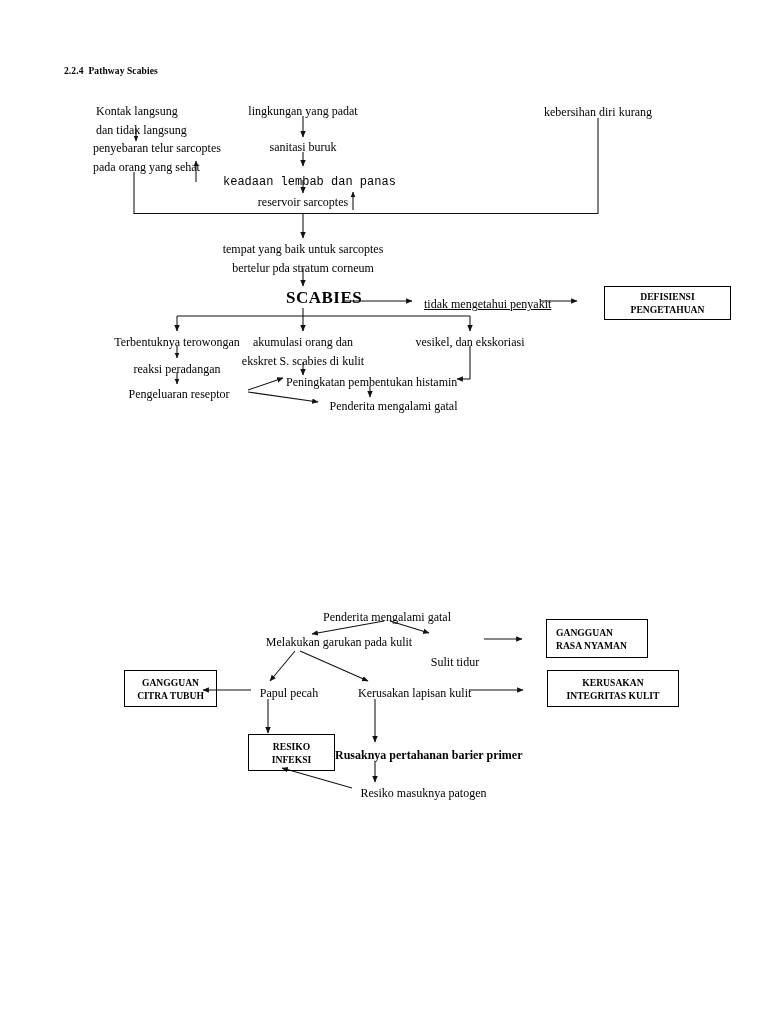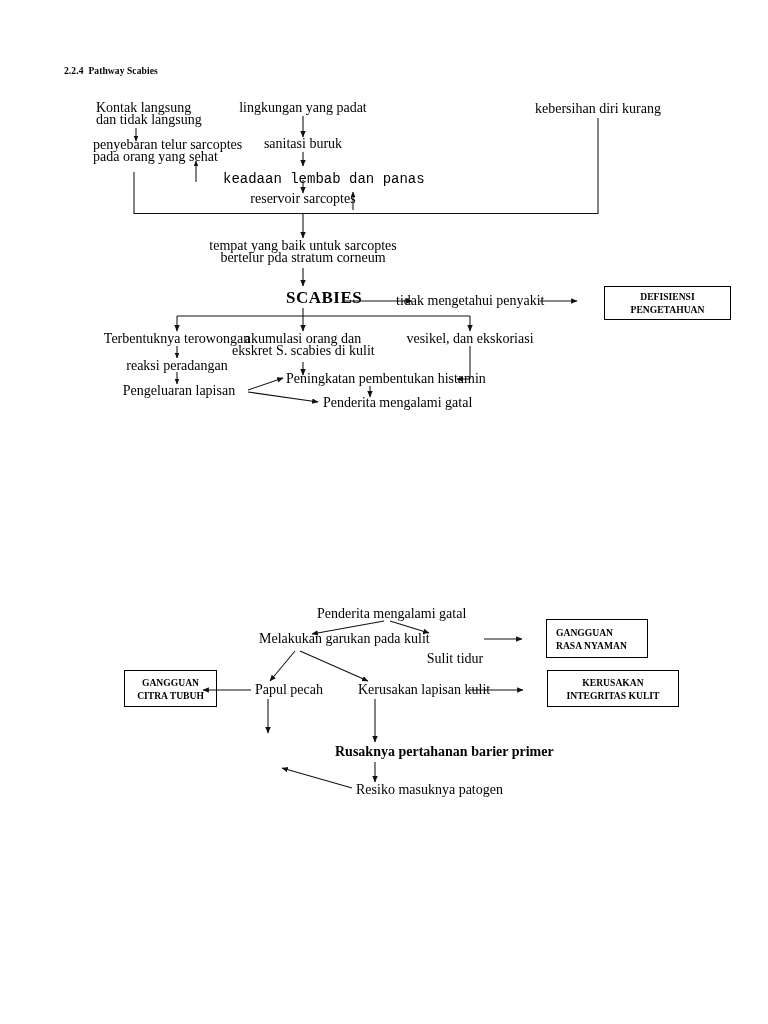--- a/index.html
+++ b/index.html
@@ -17,22 +17,22 @@
     position:absolute;
     font-family:"Liberation Serif","DejaVu Serif",serif;
     font-weight:bold;
     font-size:9.5px;
     letter-spacing:0.1px;
     white-space:pre;
   }
 
   .node{
     position:absolute;
-    font-size:14px;
-    line-height:12px;
+    font-size:12px;
+    line-height:19px;
     white-space:pre;
     font-family:"Liberation Serif","DejaVu Serif",serif;
   }
   .node.center{text-align:center;}
 
   .scabies{
     position:absolute;
     font-size:17px;
     font-weight:bold;
     letter-spacing:0.5px;
@@ -166,35 +166,35 @@
 
   <div class="node center" style="left:233px;top:193px;width:140px;">reservoir sarcoptes</div>
 
   <div class="node center" style="left:520px;top:103px;width:156px;">kebersihan diri kurang</div>
 
   <div class="node center" style="left:203px;top:240px;width:200px;">tempat yang baik untuk sarcoptes
 bertelur pda stratum corneum</div>
 
   <div class="scabies" style="left:271px;top:288px;">SCABIES</div>
 
-  <div class="node" style="left:396px;top:295px;">tidak mengetahui penyakit</div>
+  <div class="node" style="left:424px;top:295px;text-decoration:underline;">tidak mengetahui penyakit</div>
 
   <div class="dbox" style="left:580px;top:286px;width:127px;height:34px;">DEFISIENSI
 PENGETAHUAN</div>
 
   <div class="node center" style="left:100px;top:333px;width:154px;">Terbentuknya terowongan</div>
 
   <div class="node center" style="left:232px;top:333px;width:142px;">akumulasi orang dan
 ekskret S. scabies di kulit</div>
 
   <div class="node center" style="left:403px;top:333px;width:134px;">vesikel, dan ekskoriasi</div>
 
   <div class="node center" style="left:113px;top:360px;width:128px;">reaksi peradangan</div>
 
-  <div class="node center" style="left:110px;top:385px;width:138px;">Pengeluaran lapisan</div>
+  <div class="node center" style="left:110px;top:385px;width:138px;">Pengeluaran reseptor</div>
 
   <div class="node center" style="left:286px;top:373px;width:170px;">Peningkatan pembentukan histamin</div>
 
   <div class="node center" style="left:323px;top:397px;width:141px;">Penderita mengalami gatal</div>
 
   <div class="node center" style="left:317px;top:608px;width:140px;">Penderita mengalami gatal</div>
 
   <div class="node center" style="left:259px;top:633px;width:160px;">Melakukan garukan pada kulit</div>
 
   <div class="node center" style="left:424px;top:633px;width:62px;margin-top:20px;">Sulit tidur</div>
@@ -205,18 +205,20 @@
   <div class="dbox" style="left:100px;top:670px;width:93px;height:37px;">GANGGUAN
 CITRA TUBUH</div>
 
   <div class="node center" style="left:251px;top:684px;width:76px;">Papul pecah</div>
 
   <div class="node center" style="left:358px;top:684px;width:112px;">Kerusakan lapisan kulit</div>
 
   <div class="dbox" style="left:523px;top:670px;width:132px;height:37px;">KERUSAKAN
 INTEGRITAS KULIT</div>
 
+  <div class="dbox" style="left:224px;top:734px;width:87px;height:37px;">RESIKO
+INFEKSI</div>
 
   <div class="node center" style="left:335px;top:746px;width:175px;font-weight:bold;">Rusaknya pertahanan barier primer</div>
 
   <div class="node center" style="left:356px;top:784px;width:135px;">Resiko masuknya patogen</div>
 
 </div>
 
 </body></html>

